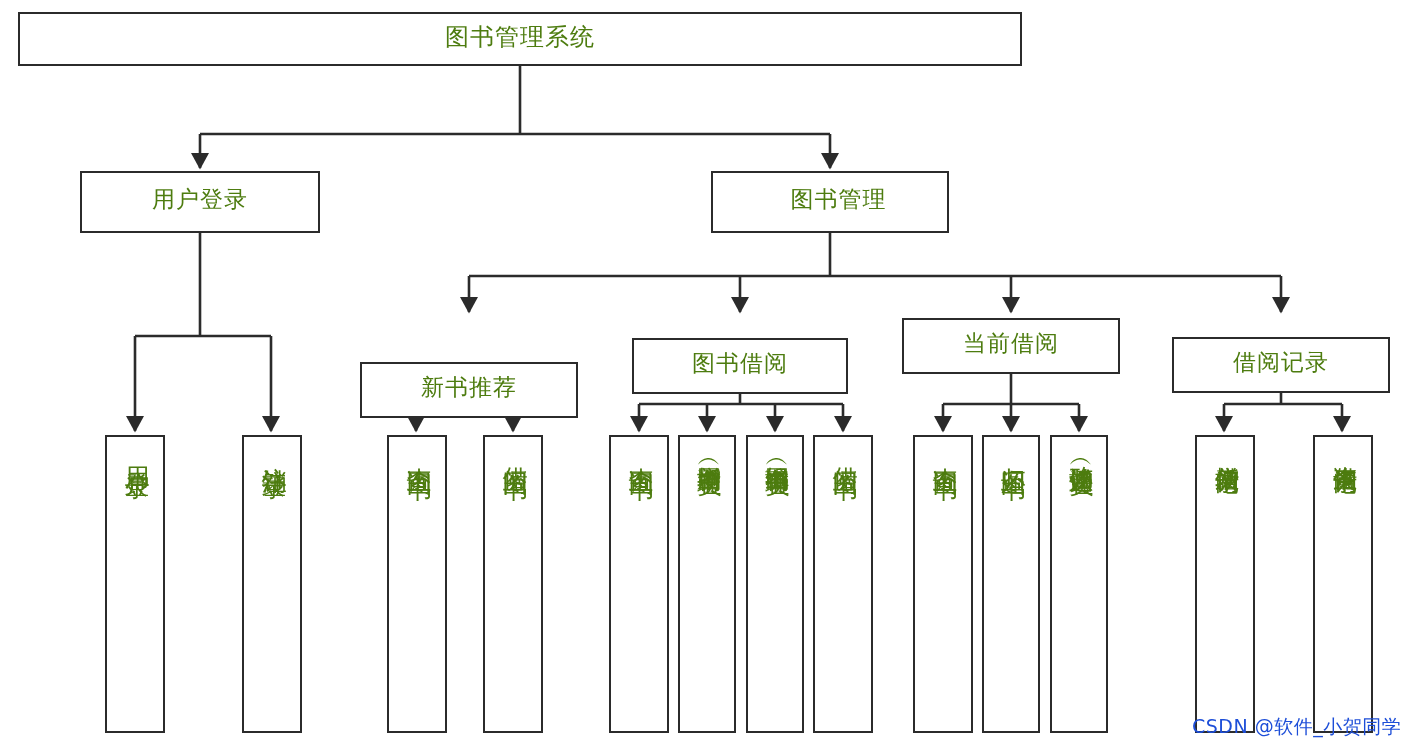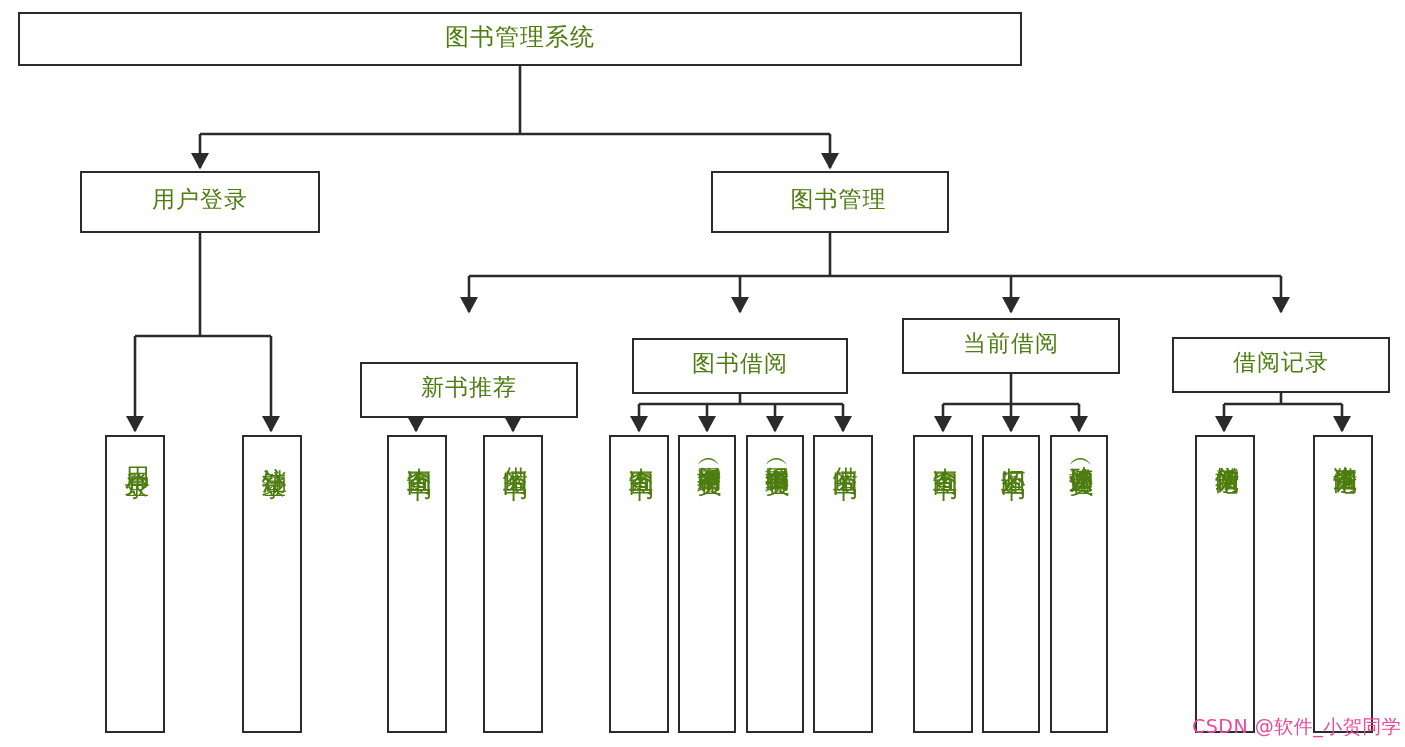--- a/index.html
+++ b/index.html
@@ -66,21 +66,21 @@
   }
   .node.v.tall-text .node-label {
     font-size: 24px;
     letter-spacing: 1px;
   }
   .watermark {
     position: absolute;
     left: 1192px;
     top: 714px;
     font-size: 19px;
-    color: #ec4899;
+    color: #1d4ed8;
     white-space: nowrap;
     letter-spacing: 0.5px;
   }
 </style>
 </head>
 <body>
 
 <div id="diagram-root">
 
   <svg id="edge-layer" viewBox="0 0 1405 747" width="1405" height="747" xmlns="http://www.w3.org/2000/svg">

